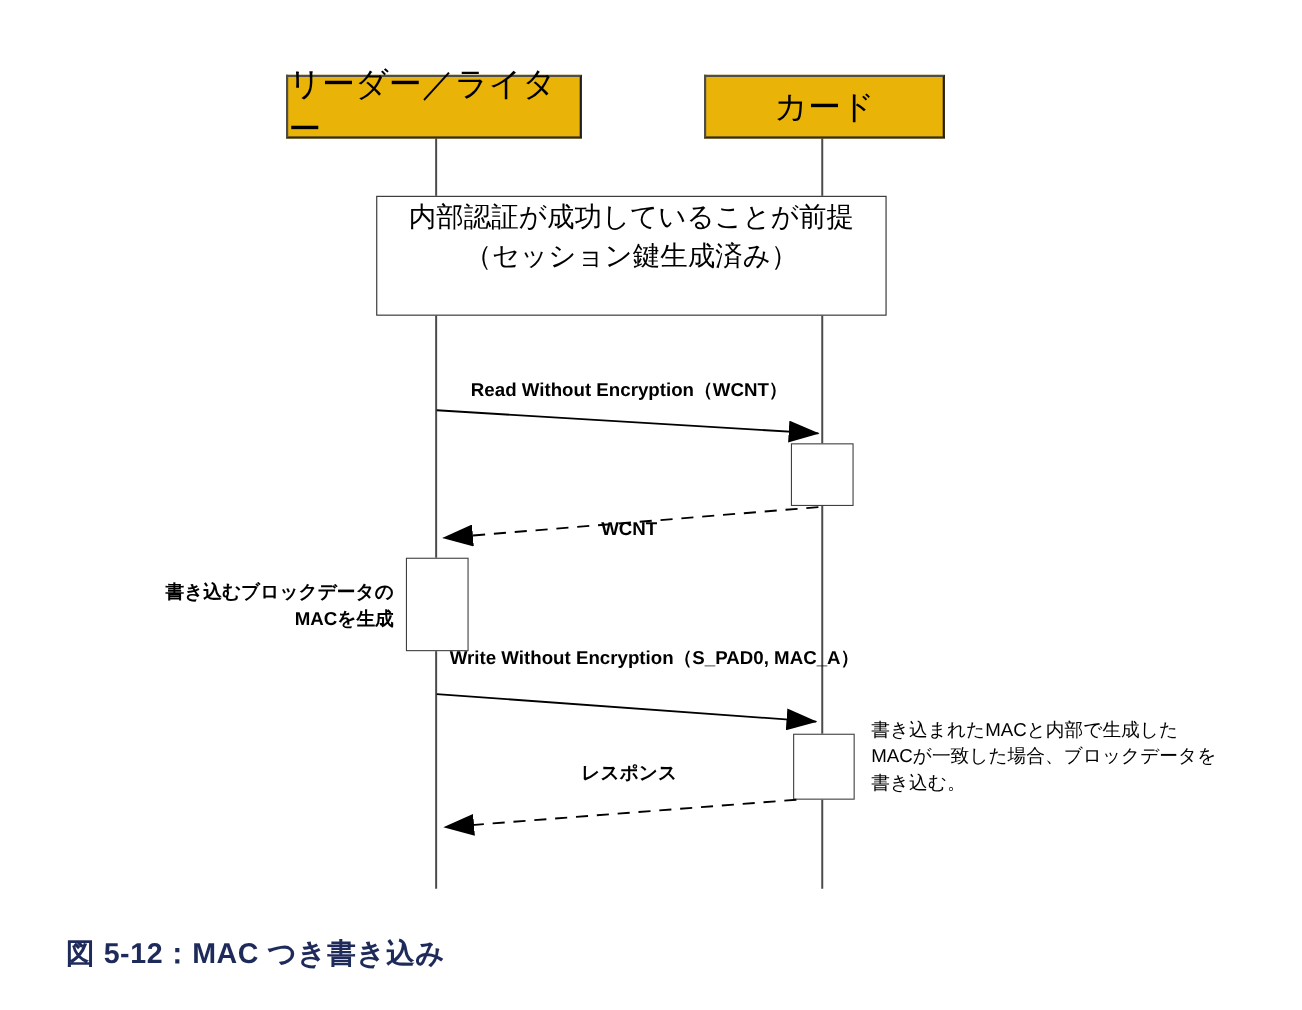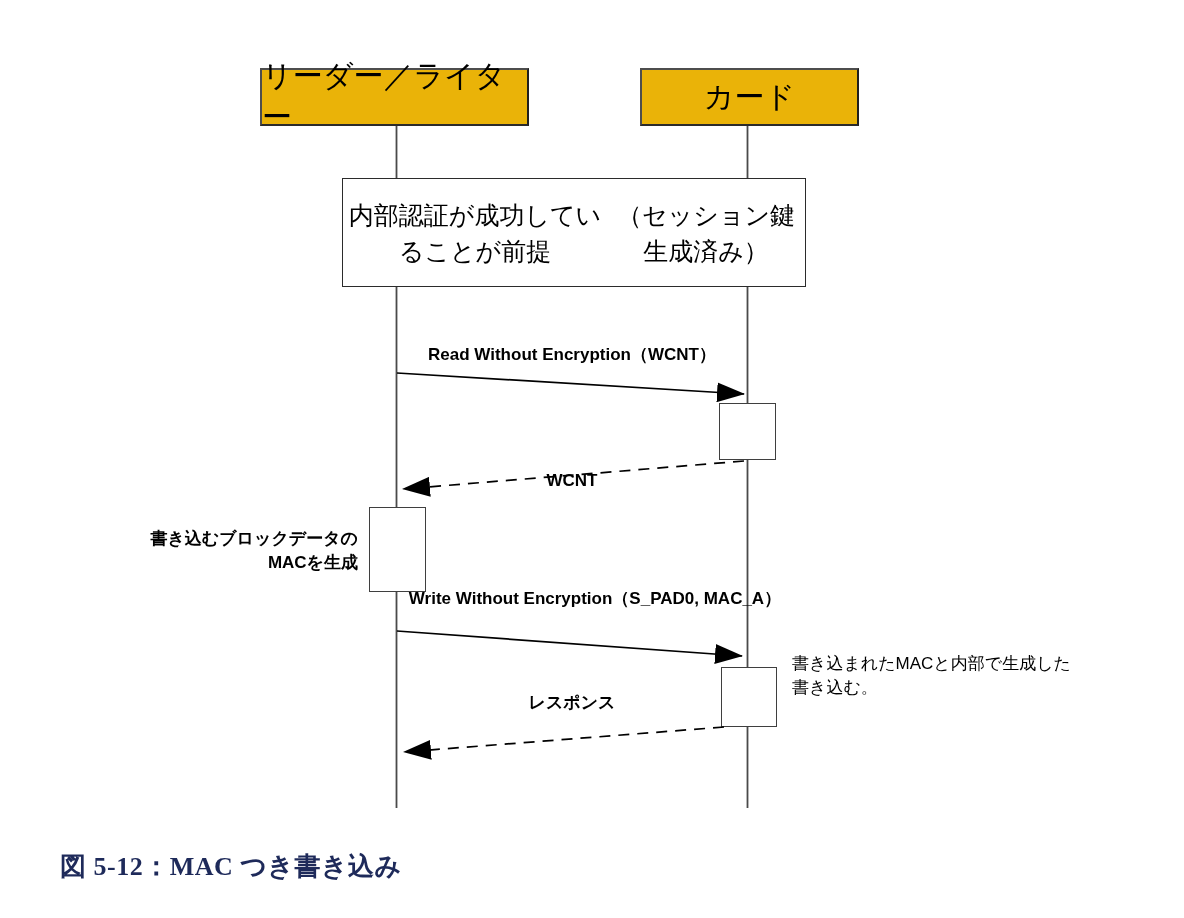--- a/index.html
+++ b/index.html
@@ -22,21 +22,21 @@
     border-right-color: #1f1f1f;
     border-bottom-color: #2b2b2b;
     display: flex; align-items: center; justify-content: center;
     font-size: 30px;
     z-index: 3;
   }
   .assume-box {
     position: absolute;
     background: #ffffff;
     border: 1.5px solid #2b2b2b;
-    display: flex; flex-direction: row; align-items: center; justify-content: space-between;
+    display: flex; flex-direction: column; align-items: center; justify-content: flex-start;
     font-size: 25px;
     line-height: 36px;
     text-align: center;
     z-index: 3;
   }
   .activation {
     position: absolute;
     background: #ffffff;
     border: 1.6px solid #3f3f3f;
     z-index: 3;
@@ -61,21 +61,20 @@
   .caption {
     position: absolute;
     left: 60px;
     top: 849px;
     font-size: 26px;
     font-weight: bold;
     color: #1e2a5a;
     letter-spacing: 0.5px;
     z-index: 5;
     white-space: nowrap;
-    font-family: Liberation Serif, serif;
   }
 </style>
 </head>
 <body>
 
 <div class="stage">
 
   <svg class="layer lifelines">
     <line x1="396.5" y1="122" x2="396.5" y2="808" stroke="#4a4a4a" stroke-width="1.8"></line>
     <line x1="747.5" y1="122" x2="747.5" y2="808" stroke="#4a4a4a" stroke-width="1.8"></line>
@@ -121,18 +120,19 @@
     <div>レスポンス</div>
   </div>
 
   <div class="note note-right" style="left:120px; top:527px; width:238px;">
     <div>書き込むブロックデータの</div>
     <div>MACを生成</div>
   </div>
 
   <div class="note" style="left:782px; top:652px; width:340px;margin-left:10px;">
     <div>書き込まれたMACと内部で生成した</div>
+    <div>MACが一致した場合、ブロックデータを</div>
     <div>書き込む。</div>
   </div>
 
   <div class="caption">図 5-12：MAC つき書き込み</div>
 
 </div>
 
 </body></html>

